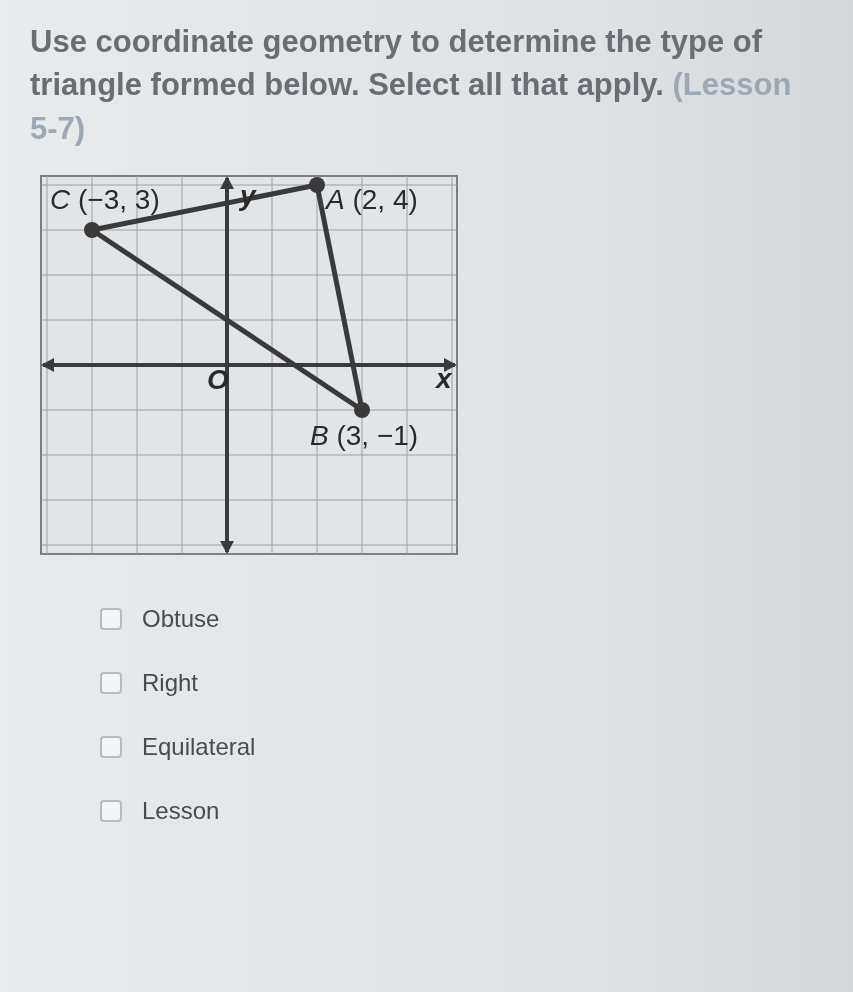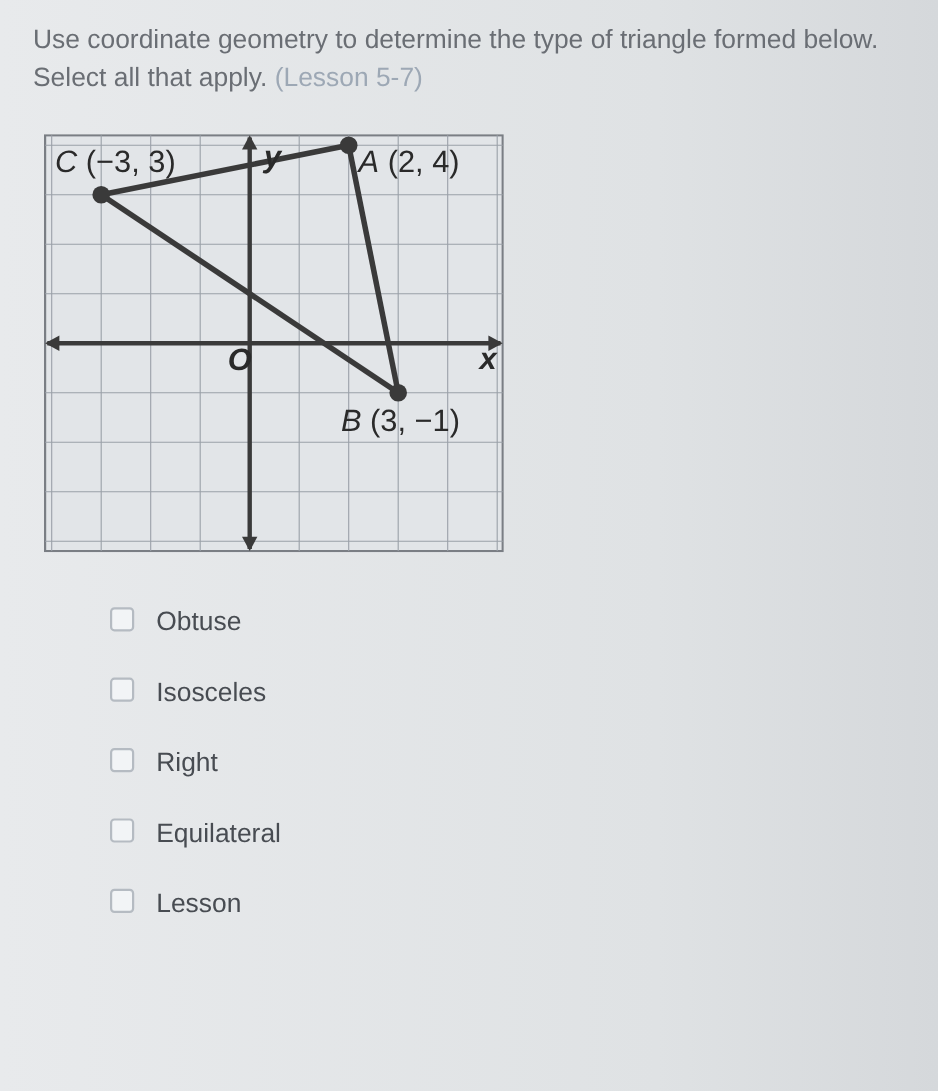--- a/index.html
+++ b/index.html
@@ -5,41 +5,42 @@
     * { margin: 0; padding: 0; box-sizing: border-box; }
     body {
       font-family: Arial, Helvetica, sans-serif;
       background: linear-gradient(to right, #e8eaec 0%, #dfe2e4 70%, #d5d8db 100%);
       width: 853px;
       height: 992px;
       padding: 20px 30px;
       color: #5a5e64;
     }
     .question-text {
-      font-size: 24px;
+      font-size: 31px;
       line-height: 1.4;
       color: #6a6e74;
-      margin-bottom: 35px;
-      font-weight: 400;
+      margin-bottom: 25px;
+      font-weight: 700;
     }
     .lesson-ref {
       color: #9da8b5;
     }
     .graph-container {
       width: 418px;
       height: 380px;
       margin-left: 10px;
       margin-bottom: 50px;
       position: relative;
     }
     .options-list {
       margin-left: 50px;
     }
     .option-row {
       display: flex;
+      align-items: center;
       margin-bottom: 36px;
       padding-left: 20px;
     }
     .checkbox {
       width: 22px;
       height: 22px;
       border: 2px solid #b5bbc2;
       border-radius: 4px;
       background: #f2f4f6;
       margin-right: 20px;
@@ -120,24 +121,20 @@
   </svg>
 </div>
 
 <div class="options-list">
   <div class="option-row">
     <div class="checkbox"></div>
     <span class="option-label">Obtuse</span>
   </div>
   <div class="option-row">
     <div class="checkbox"></div>
-    <span class="option-label">Isosceles</span>
-  </div>
-  <div class="option-row">
-    <div class="checkbox"></div>
     <span class="option-label">Right</span>
   </div>
   <div class="option-row">
     <div class="checkbox"></div>
     <span class="option-label">Equilateral</span>
   </div>
   <div class="option-row">
     <div class="checkbox"></div>
     <span class="option-label">Lesson</span>
   </div>

